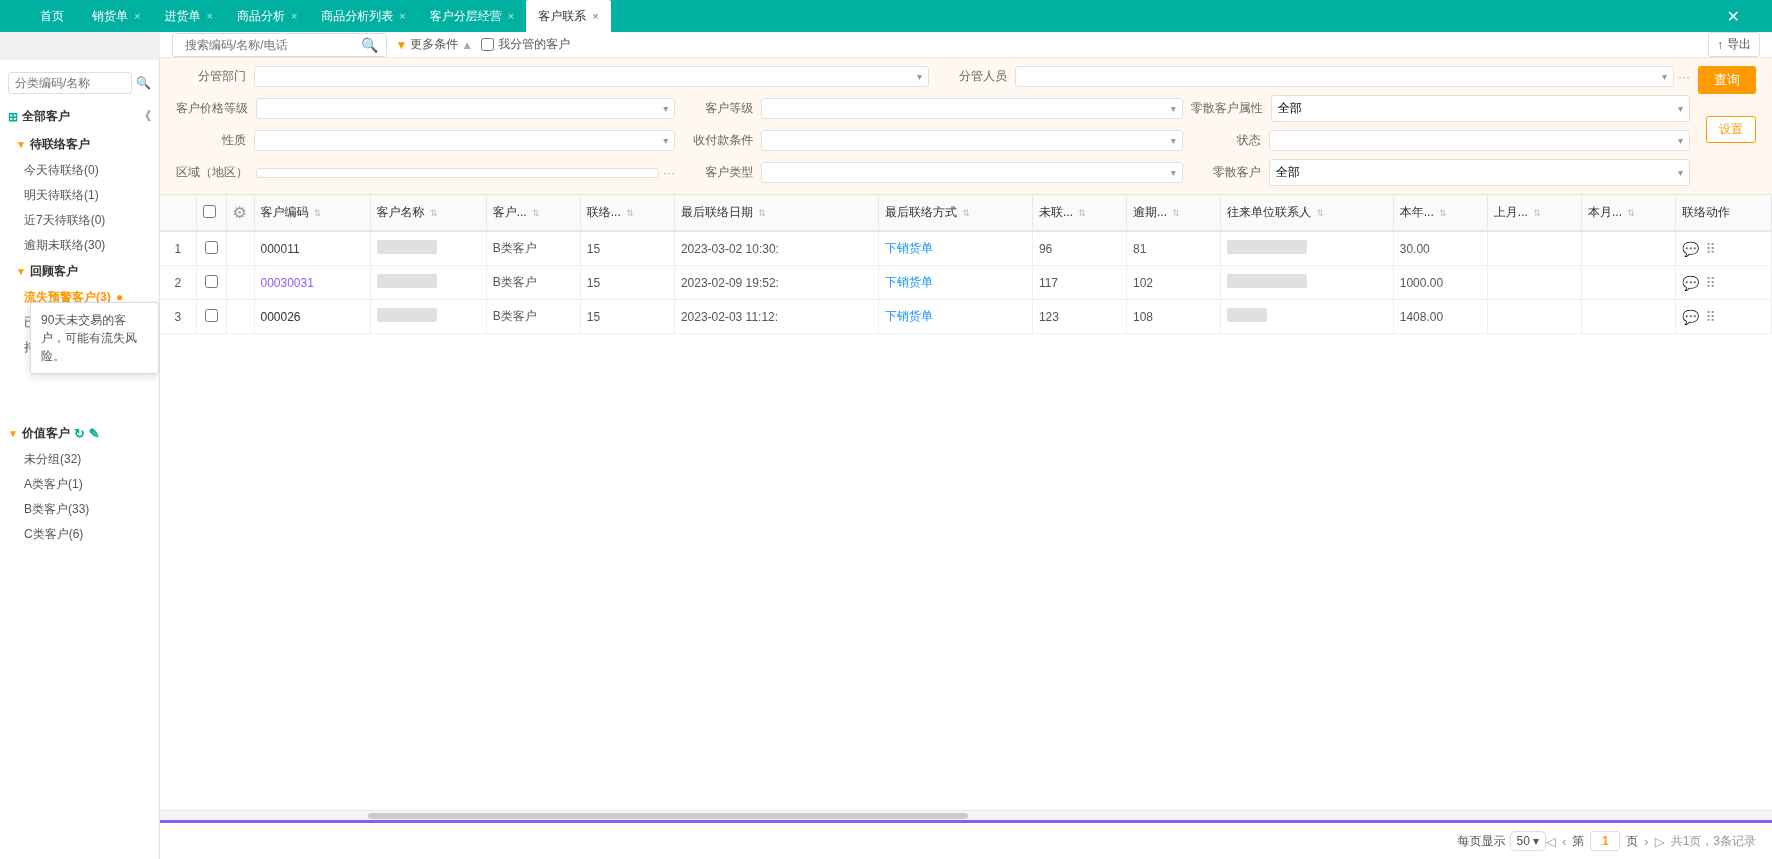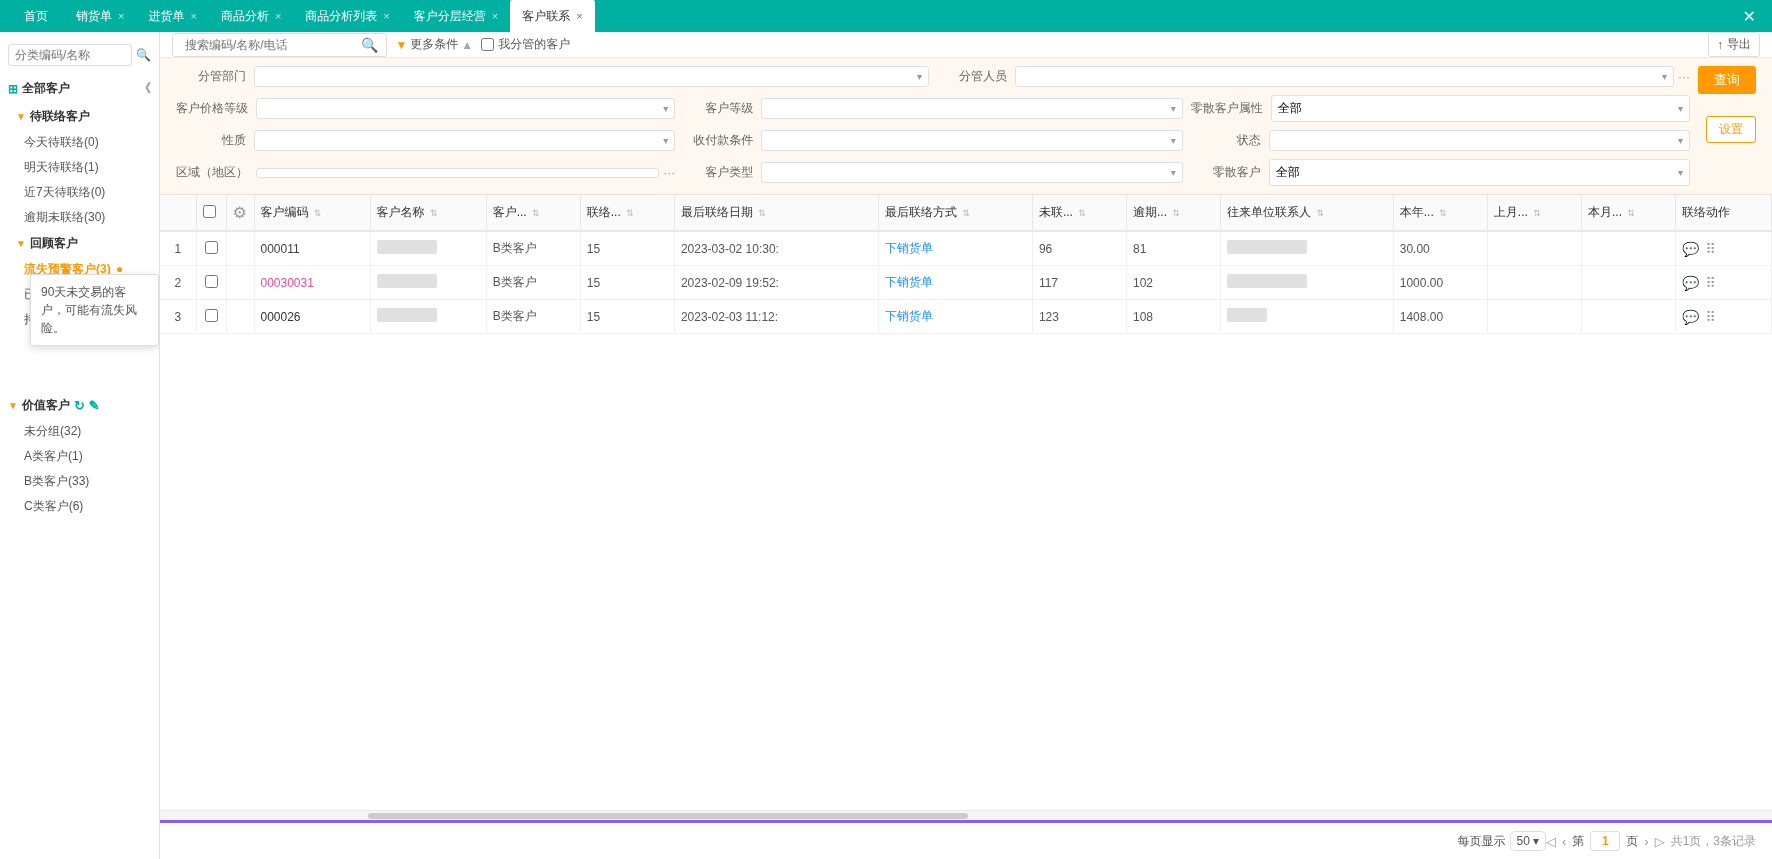--- a/index.html
+++ b/index.html
@@ -4,21 +4,21 @@
   <style>
     * { box-sizing: border-box; margin: 0; padding: 0; font-family: 'Microsoft YaHei', Arial, sans-serif; font-size: 12px; }
     body { background: #f5f5f5; overflow: hidden; }
 
     
     .top-tabbar {
       display: flex;
       align-items: center;
       background: #00b0a0;
       height: 32px;
-      padding: 0 8px;
+      padding: 0 24px;
       color: white;
     }
     .top-tab {
       display: flex;
       align-items: center;
       padding: 0 12px;
       height: 32px;
       cursor: pointer;
       color: white;
       font-size: 13px;
@@ -415,21 +415,21 @@
   <div class="top-tab active">
     <span>客户联系</span>
     <span class="close-x">×</span>
   </div>
   <div class="top-tabbar-spacer"></div>
   <div class="top-close-btn">✕</div>
 </div>
 
 <div class="main-layout">
 
-  <div class="sidebar" style="position:relative;">
+  <div class="sidebar" style="position:relative;margin-top:28px;">
     <div class="sidebar-search">
       <input type="text" placeholder="分类编码/名称" style="">
       <span style="margin-left:4px;color:#00b0a0;cursor:pointer;">🔍</span>
     </div>
 
     <div class="sidebar-section-header">
       <span class="grid-icon">⊞</span>
       <span>全部客户</span>
       <span class="collapse-btn">《</span>
     </div>
@@ -710,21 +710,21 @@
               </div>
             </td>
           </tr>
 
           <tr class="table-row">
             <td class="center">2</td>
             <td class="center checkbox-cell">
               <input type="checkbox" style="">
             </td>
             <td class="center"></td>
-            <td style="color:#ec4899;">00030031</td>
+            <td style="color:#8b5cf6;">00030031</td>
             <td>
               <span class="blurred-text"></span>
             </td>
             <td>B类客户</td>
             <td>15</td>
             <td>2023-02-09 19:52:</td>
             <td class="link-cell">下销货单</td>
             <td>117</td>
             <td>102</td>
             <td>

